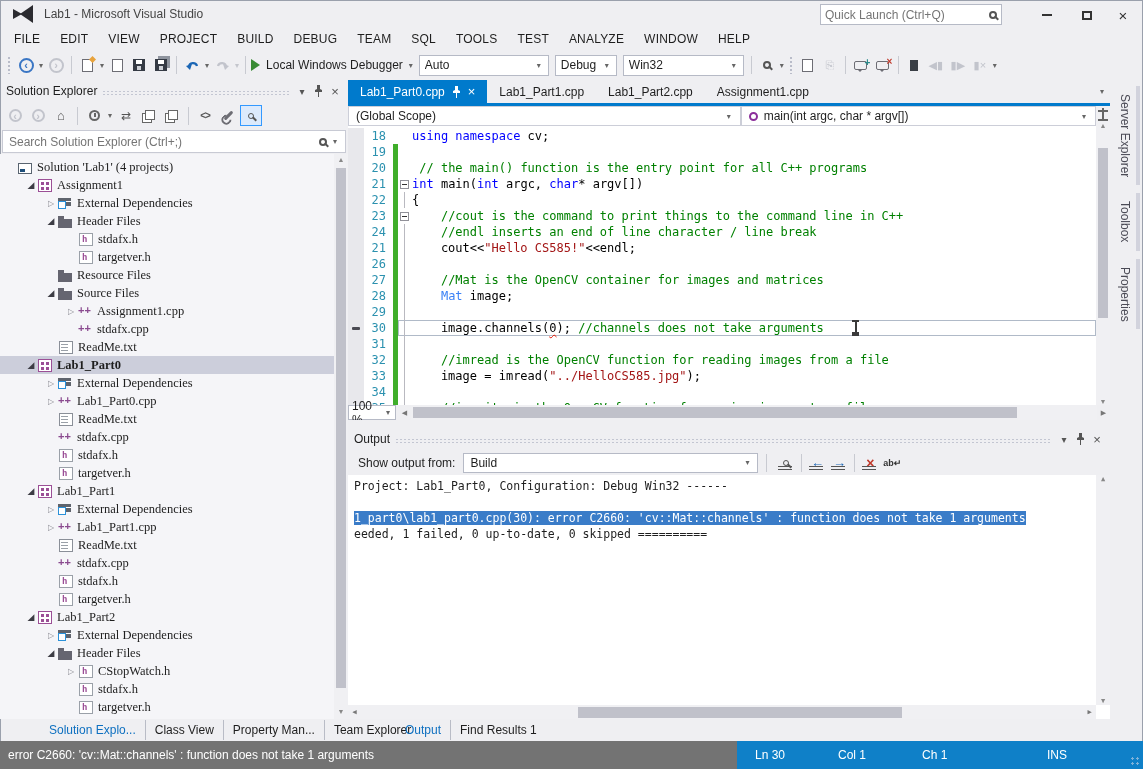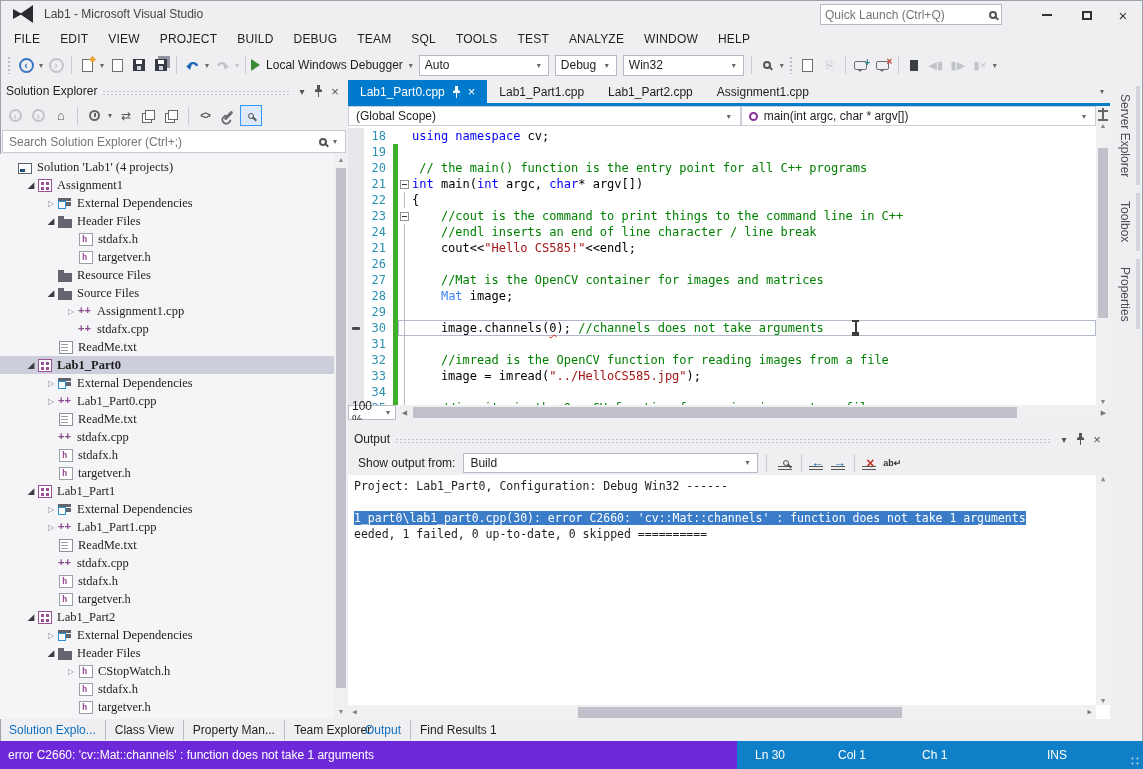--- a/index.html
+++ b/index.html
@@ -189,29 +189,29 @@
   .out-vscroll { position:absolute; right:0; top:0; bottom:14px; width:14px; background:#f0f0f3; }
   .out-vscroll .arr { position:absolute; width:14px; text-align:center; font-size:7px; color:#888; }
   .out-hscroll { position:absolute; left:0; right:14px; bottom:0; height:14px; background:#f0f0f3; display:flex; align-items:center; }
 
   
   .right-strip { position:absolute; left:1110px; top:0; width:33px; height:639px; }
   .side-tab { writing-mode:vertical-rl; padding:8px 4px 8px 2px; margin:6px 4px 8px 6px; color:#4a4a55;
     border-right:4px solid #d2d3dd; white-space:nowrap; }
 
   
-  .bottom-row { position:absolute; top:719px; left:0; width:1143px; height:22px; display:flex; align-items:center; }
+  .bottom-row { position:absolute; top:719px; left:0; width:1143px; height:22px; display:flex; align-items:center;padding-left:40px; }
   .tool-tab { padding:3px 9px; border-right:1px solid #b9bcc6; white-space:nowrap; }
   .tool-tab:last-child { border-right:none; }
   .tool-tab.active { color:#0e70c0; }
   .bt-left { display:flex; width:348px; }
   .bt-right { display:flex; margin-left:8px; }
 
   
-  .statusbar { position:absolute; top:741px; left:0; width:1143px; height:28px; background:#6d28d9; color:#fff; }
+  .statusbar { position:absolute; top:741px; left:0; width:1143px; height:28px; background:#737373; color:#fff; }
   .status-msg { position:absolute; left:8px; top:7px; white-space:nowrap; }
   .status-right { position:absolute; left:737px; right:0; top:0; bottom:0; background:#0f80c8; }
   .sr-item { position:absolute; top:7px; }
   .sr-ln { left:18px; } .sr-col { left:101px; } .sr-ch { left:185px; } .sr-ins { left:310px; }
   .grip { position:absolute; right:3px; bottom:3px; width:10px; height:10px;
     background:radial-gradient(circle,#7fb2d9 1.2px,transparent 1.4px); background-size:5px 5px; }
 </style>
 </head>
 <body>
 

